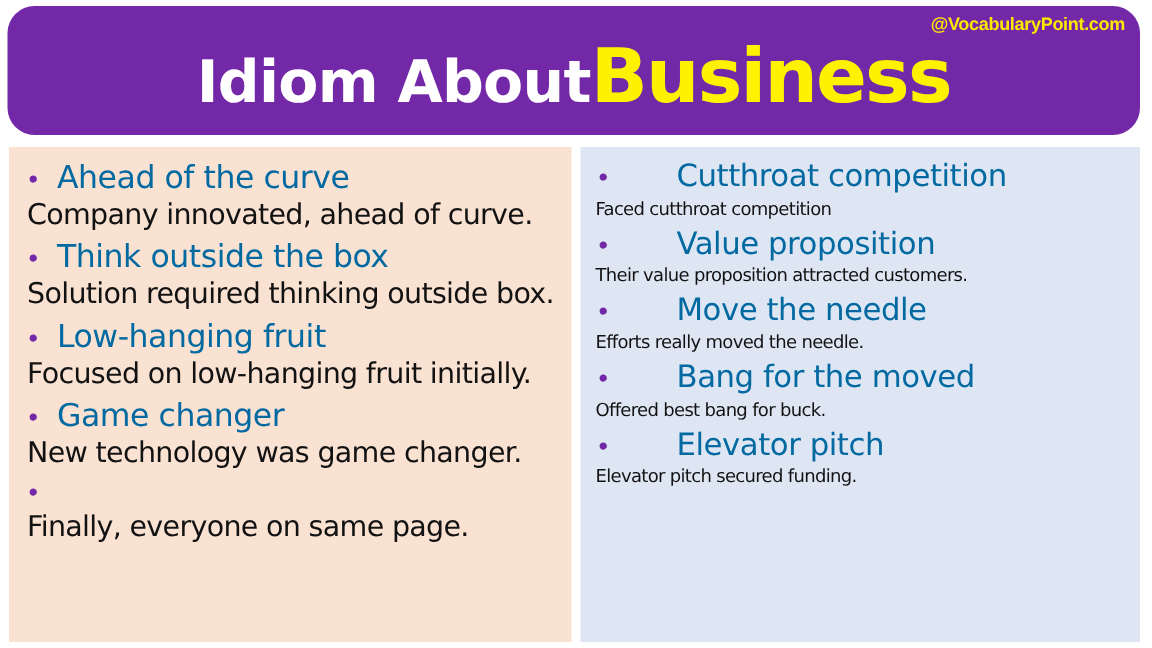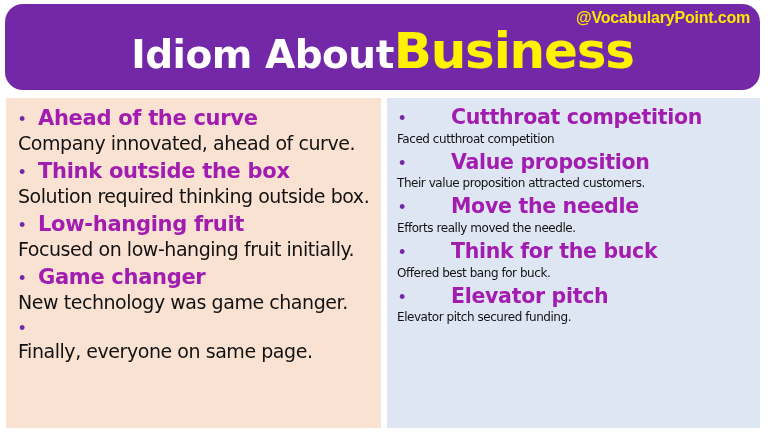--- a/index.html
+++ b/index.html
@@ -24,21 +24,21 @@
     height: 86px;
     background: #7328A8;
     border-radius: 18px;
     box-sizing: border-box;
   }
   .watermark {
     position: absolute;
     right: 10px;
     top: 5px;
     color: #FFE800;
-    font-size: 16px;
+    font-size: 12px;
     font-weight: 600;
     letter-spacing: -0.2px;
     font-family: "Liberation Sans", sans-serif;
     white-space: nowrap;
   }
   .title-row {
     position: absolute;
     left: 0;
     right: 0;
     top: 22px;
@@ -103,23 +103,23 @@
     color: #7328A8;
     font-size: 18px;
     line-height: 1;
     width: 24px;
     flex: 0 0 24px;
     text-align: left;
     padding-left: 5px;
     box-sizing: border-box;
   }
   .term {
-    color: #a21caf;
+    color: #0369a1;
     font-size: 21px;
-    font-weight: bold;
+    font-weight: normal;
     font-family: "DejaVu Sans", sans-serif;
     letter-spacing: -0.3px;
     white-space: nowrap;
     text-align: right;
   }
   .desc {
     color: #121212;
     font-size: 19px;
     font-family: "DejaVu Sans", sans-serif;
     letter-spacing: -0.45px;
@@ -199,21 +199,21 @@
     <div class="entry">
       <div class="entry-head">
         <span class="bullet">•</span>
         <span class="term">Move the needle</span>
       </div>
       <div class="desc">Efforts really moved the needle.</div>
     </div>
     <div class="entry">
       <div class="entry-head">
         <span class="bullet">•</span>
-        <span class="term">Think for the buck</span>
+        <span class="term">Bang for the moved</span>
       </div>
       <div class="desc">Offered best bang for buck.</div>
     </div>
     <div class="entry">
       <div class="entry-head">
         <span class="bullet">•</span>
         <span class="term">Elevator pitch</span>
       </div>
       <div class="desc">Elevator pitch secured funding.</div>
     </div>

